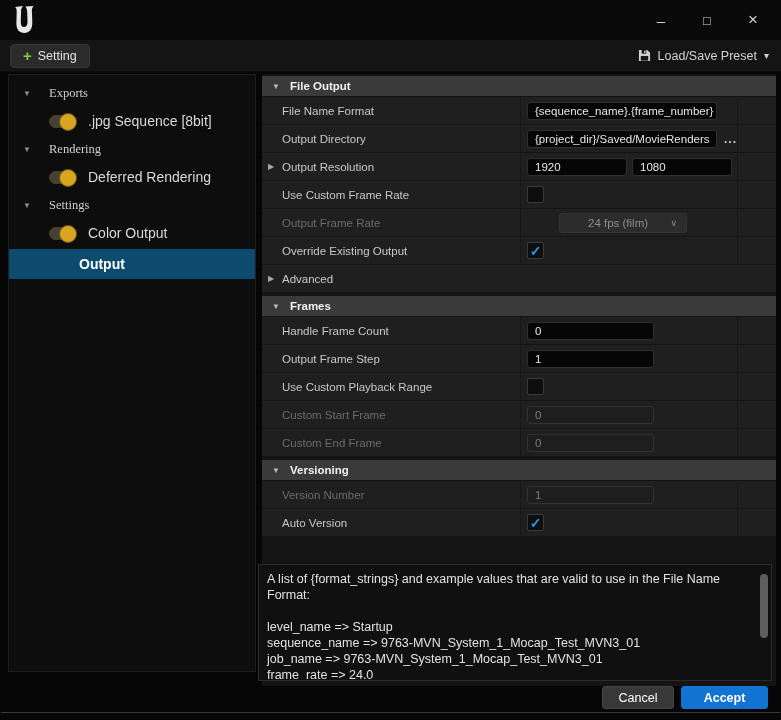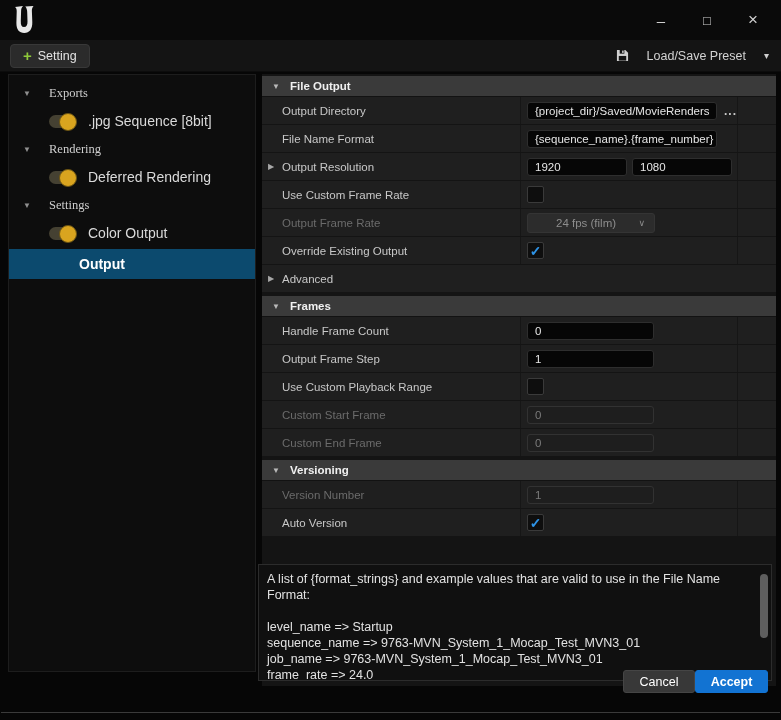--- a/index.html
+++ b/index.html
@@ -17,21 +17,21 @@
   .wbtn.max { font-size:13px; }
   .wbtn.close { font-size:17px; }
 
   
   .toolbar { position:absolute; left:0; top:40px; width:781px; height:32px; background:#141414;
              display:flex; align-items:center; border-bottom:1px solid #0c0c0c; }
   .settingbtn { margin-left:10px; height:24px; background:#2b2b2b; border:1px solid #383838;
                 border-radius:4px; display:flex; align-items:center; gap:6px; padding:0 12px;
                 color:#e3e3e3; font-size:12.5px; }
   .plus { color:#8fc93a; font-size:15px; font-weight:bold; line-height:1; }
-  .presetbtn { margin-left:auto; margin-right:12px; display:flex; align-items:center; gap:18px;
+  .presetbtn { margin-left:auto; margin-right:12px; display:flex; align-items:center; gap:7px;
                color:#d2d2d2; font-size:12.5px; }
   .caret { font-size:10px; color:#cfcfcf; }
 
   
   .sidebar { position:absolute; left:8px; top:74px; width:248px; height:598px; background:#0d0d0d;
              border:1px solid #1d1d1d; padding-top:4px; }
   .srow { height:28px; display:flex; align-items:center; color:#cfcfcf; font-size:12.5px; }
   .srow .chev { width:14px; margin-left:14px; font-size:8px; color:#8f8f8f; }
   .srow .glabel { margin-left:12px;font-family:Liberation Serif, serif; }
   .schild { height:28px; display:flex; align-items:center; font-size:14px; color:#dadada; }
@@ -63,40 +63,40 @@
             color:#e6e6e6; font-size:11.5px; display:flex; align-items:center; padding:0 7px;
             white-space:nowrap; overflow:hidden; }
   .tfield.dim { background:#1e1e1e; border-color:#323232; color:#7a7a7a; }
   .w190 { width:190px; } .w100 { width:100px;text-align:center; } .w127 { width:127px; }
   .browse { margin-left:7px; color:#cccccc; font-size:12px; font-weight:bold; letter-spacing:1px; }
   .cbox { width:17px; height:17px; background:#0e0e0e; border:1px solid #3a3a3a; border-radius:2px;
           display:flex; align-items:center; justify-content:center; }
   .cbox .ck { display:none; color:#2e93e6; font-size:14px; font-weight:bold; line-height:1; }
   .cbox.checked .ck { display:block; }
   .dropdown { width:128px; height:20px; background:#2c2c2c; border:1px solid #343434; border-radius:3px;
-              display:flex; align-items:center; color:#8d8d8d; font-size:11.5px; }
+              display:flex; align-items:center; color:#8d8d8d; font-size:11.5px;margin-left:32px; }
   .dropdown .dtext { margin-left:28px; }
   .dropdown .dchev { margin-left:auto; margin-right:9px; font-size:9px; color:#8d8d8d; }
   .gap5 { width:5px; }
 
   
   .descbox { position:absolute; left:258px; top:564px; width:514px; height:117px; background:#101010;
              border:1px solid #2c2c2c; padding:6px 14px 0 8px; overflow:hidden; }
   .dline { font-size:12.5px; color:#e2e2e2; line-height:16px; min-height:16px;
            white-space:pre-wrap; word-break:break-word; }
   .descscroll { position:absolute; right:3px; top:9px; width:8px; height:64px; background:#5e5e5e;
                 border-radius:4px; }
 
   
   .borderline { position:absolute; left:1px; top:712px; width:779px; height:1px; background:#3a3a3a; }
-  .footer { position:absolute; right:13px; top:670px; display:flex; }
+  .footer { position:absolute; right:13px; top:686px; display:flex; gap:7px; }
   .btn { height:23px; border-radius:3px; display:flex; align-items:center; justify-content:center;
          font-size:12.5px; color:#ffffff; }
   .btn.cancel { width:72px; background:#383838; border:1px solid #454545; }
-  .btn.accept { width:73px; background:#1273d2; border:1px solid #1273d2; font-weight:bold; }
+  .btn.accept { width:87px; background:#1273d2; border:1px solid #1273d2; font-weight:bold; }
 </style>
 </head>
 <body>
 
 <div class="window">
 
   <div class="titlebar">
     <svg class="logo" viewBox="0 0 26 28">
       <path fill="#e8e8e8" d="M3 1 L11 0 C9.5 1.5 9.2 3 9.1 5 L8.8 15 C8.7 19 9.5 21 12 21 C14.5 21 15.6 19 15.5 15.5 L15.2 6 C15.1 3.5 14.6 1.8 13.2 0.4 L21.5 0 C20.2 1.4 19.8 3.2 19.9 5.5 L20.3 16 C20.5 23 17.5 27 12.3 27 C7.2 27 4.3 23.5 4.4 17 L4.7 5.5 C4.75 3.3 4.3 2 3 1 Z"></path>
     </svg>
@@ -155,31 +155,31 @@
   </div>
 
   <div class="props">
 
     <div class="sheader">
       <span class="chev">▼</span>
       <span class="stitle">File Output</span>
     </div>
 
     <div class="prow">
+      <div class="plabel">File Name Format</div>
+      <div class="pvalue">
+        <div class="tfield w190">{sequence_name}.{frame_number}</div>
+      </div>
+    </div>
+
+    <div class="prow">
       <div class="plabel">Output Directory</div>
       <div class="pvalue">
         <div class="tfield w190">{project_dir}/Saved/MovieRenders</div>
         <div class="browse">...</div>
-      </div>
-    </div>
-
-    <div class="prow">
-      <div class="plabel">File Name Format</div>
-      <div class="pvalue">
-        <div class="tfield w190">{sequence_name}.{frame_number}</div>
       </div>
     </div>
 
     <div class="prow">
       <span class="exp">▶</span>
       <div class="plabel">Output Resolution</div>
       <div class="pvalue">
         <div class="tfield w100">1920</div>
         <div class="gap5"></div>
         <div class="tfield w100">1080</div>

